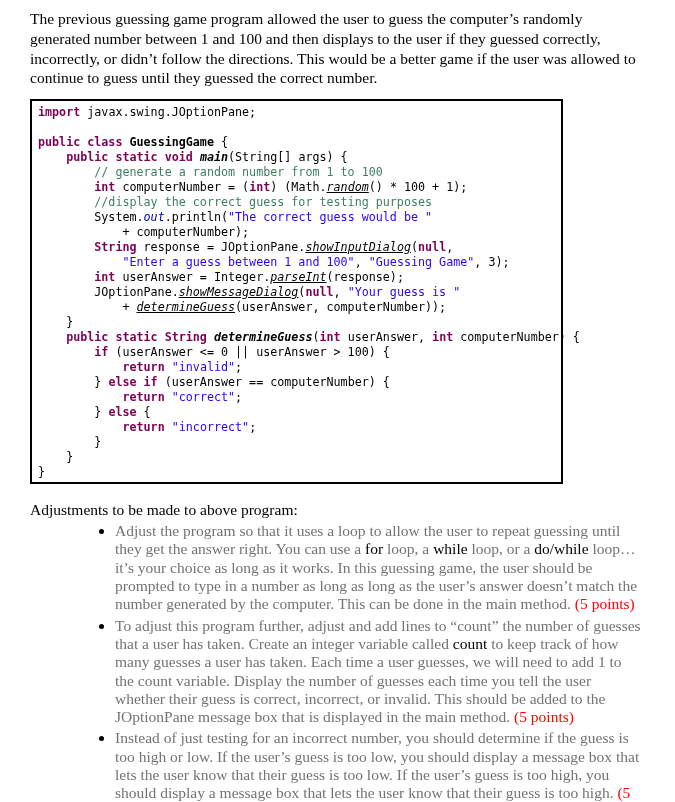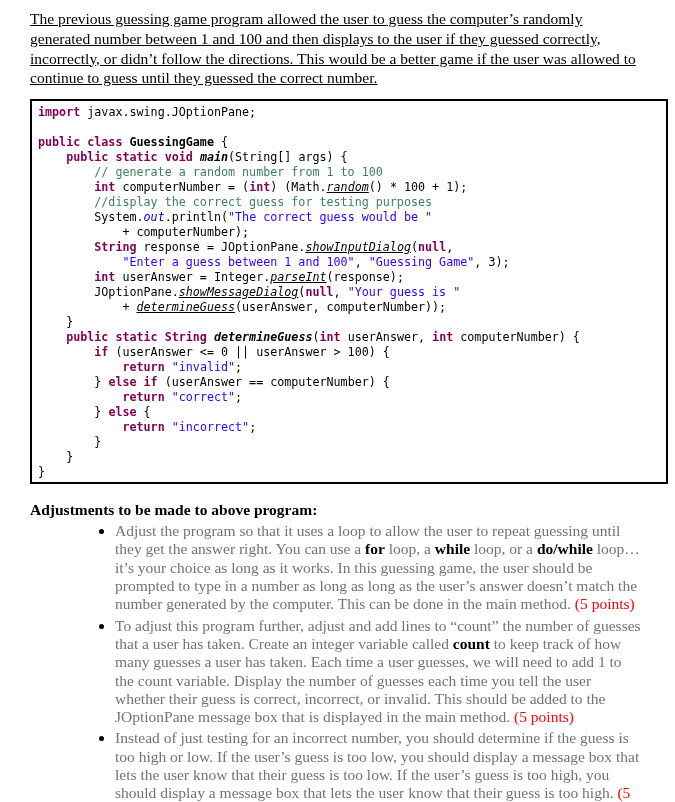--- a/index.html
+++ b/index.html
@@ -12,26 +12,25 @@
     font-family: "Liberation Serif", serif;
     overflow: hidden;
   }
   .page { padding: 9px 33px 0 30px; }
 
   .intro {
     margin: 0;
     font-size: 15.5px;
     line-height: 19.8px;
     text-align: left;
-    text-decoration: underline;
   }
 
   .code-box {
     margin-top: 11px;
-    width: 638px;
+    width: 533px;
     border: 2px solid #000000;
     padding: 4px 2px 2px 6px;
     font-family: "DejaVu Sans Mono", monospace;
     font-size: 11.7px;
     line-height: 15px;
     white-space: pre;
     background: #ffffff;
   }
   .code-line { min-height: 15px; }
 
@@ -40,33 +39,33 @@
   .tok-fn  { color: #000000; font-weight: bold; font-style: italic; }
   .tok-sm  { color: #000000; font-style: italic; text-decoration: underline; }
   .tok-fd  { color: #0000c0; font-style: italic; margin-top: 44px; }
   .tok-str { color: #2a00ff; }
   .tok-com { color: #3f7f5f; }
   .tok-pl  { color: #000000; }
 
   .adjust-heading {
     margin: 17px 0 3px 0;
     font-size: 15.5px;
-    font-weight: bold;
+    font-weight: normal;
   }
   ul.adjustments {
     margin: 0;
     padding-left: 85px;
   }
   ul.adjustments li {
     font-size: 15.5px;
     line-height: 18.3px;
     margin: 0 0 3px 0;
   }
   .seg-pl  { color: #737373; }
-  .seg-b   { font-weight: bold; }
+  .seg-b   { font-weight: normal; }
   .seg-pts { color: #ff0000; }
 </style>
 </head>
 <body>
 
 <div class="page">
   <p class="intro">The previous guessing game program allowed the user to guess the computer’s randomly generated number between 1 and 100 and then displays to the user if they guessed correctly, incorrectly, or didn’t follow the directions. This would be a better game if the user was allowed to continue to guess until they guessed the correct number.</p>
 
   <div class="code-box"><div class="code-line"><span class="tok-kw">import</span><span class="tok-pl"> javax.swing.JOptionPane;</span></div><div class="code-line"></div><div class="code-line"><span class="tok-kw">public class</span><span class="tok-pl"> </span><span class="tok-cls">GuessingGame</span><span class="tok-pl"> {</span></div><div class="code-line"><span class="tok-pl">    </span><span class="tok-kw">public static void</span><span class="tok-pl"> </span><span class="tok-fn">main</span><span class="tok-pl">(String[] args) {</span></div><div class="code-line"><span class="tok-com">        // generate a random number from 1 to 100</span></div><div class="code-line"><span class="tok-pl">        </span><span class="tok-kw">int</span><span class="tok-pl"> computerNumber = (</span><span class="tok-kw">int</span><span class="tok-pl">) (Math.</span><span class="tok-sm">random</span><span class="tok-pl">() * 100 + 1);</span></div><div class="code-line"><span class="tok-com">        //display the correct guess for testing purposes</span></div><div class="code-line"><span class="tok-pl">        System.</span><span class="tok-fd">out</span><span class="tok-pl">.println(</span><span class="tok-str">"The correct guess would be "</span></div><div class="code-line"><span class="tok-pl">            + computerNumber);</span></div><div class="code-line"><span class="tok-pl">        </span><span class="tok-kw">String</span><span class="tok-pl"> response = JOptionPane.</span><span class="tok-sm">showInputDialog</span><span class="tok-pl">(</span><span class="tok-kw">null</span><span class="tok-pl">,</span></div><div class="code-line"><span class="tok-pl">            </span><span class="tok-str">"Enter a guess between 1 and 100"</span><span class="tok-pl">, </span><span class="tok-str">"Guessing Game"</span><span class="tok-pl">, 3);</span></div><div class="code-line"><span class="tok-pl">        </span><span class="tok-kw">int</span><span class="tok-pl"> userAnswer = Integer.</span><span class="tok-sm">parseInt</span><span class="tok-pl">(response);</span></div><div class="code-line"><span class="tok-pl">        JOptionPane.</span><span class="tok-sm">showMessageDialog</span><span class="tok-pl">(</span><span class="tok-kw">null</span><span class="tok-pl">, </span><span class="tok-str">"Your guess is "</span></div><div class="code-line"><span class="tok-pl">            + </span><span class="tok-sm">determineGuess</span><span class="tok-pl">(userAnswer, computerNumber));</span></div><div class="code-line"><span class="tok-pl">    }</span></div><div class="code-line"><span class="tok-pl">    </span><span class="tok-kw">public static String</span><span class="tok-pl"> </span><span class="tok-fn">determineGuess</span><span class="tok-pl">(</span><span class="tok-kw">int</span><span class="tok-pl"> userAnswer, </span><span class="tok-kw">int</span><span class="tok-pl"> computerNumber) {</span></div><div class="code-line"><span class="tok-pl">        </span><span class="tok-kw">if</span><span class="tok-pl"> (userAnswer &lt;= 0 || userAnswer &gt; 100) {</span></div><div class="code-line"><span class="tok-pl">            </span><span class="tok-kw">return</span><span class="tok-pl"> </span><span class="tok-str">"invalid"</span><span class="tok-pl">;</span></div><div class="code-line"><span class="tok-pl">        } </span><span class="tok-kw">else if</span><span class="tok-pl"> (userAnswer == computerNumber) {</span></div><div class="code-line"><span class="tok-pl">            </span><span class="tok-kw">return</span><span class="tok-pl"> </span><span class="tok-str">"correct"</span><span class="tok-pl">;</span></div><div class="code-line"><span class="tok-pl">        } </span><span class="tok-kw">else</span><span class="tok-pl"> {</span></div><div class="code-line"><span class="tok-pl">            </span><span class="tok-kw">return</span><span class="tok-pl"> </span><span class="tok-str">"incorrect"</span><span class="tok-pl">;</span></div><div class="code-line"><span class="tok-pl">        }</span></div><div class="code-line"><span class="tok-pl">    }</span></div><div class="code-line"><span class="tok-pl">}</span></div></div>
 

